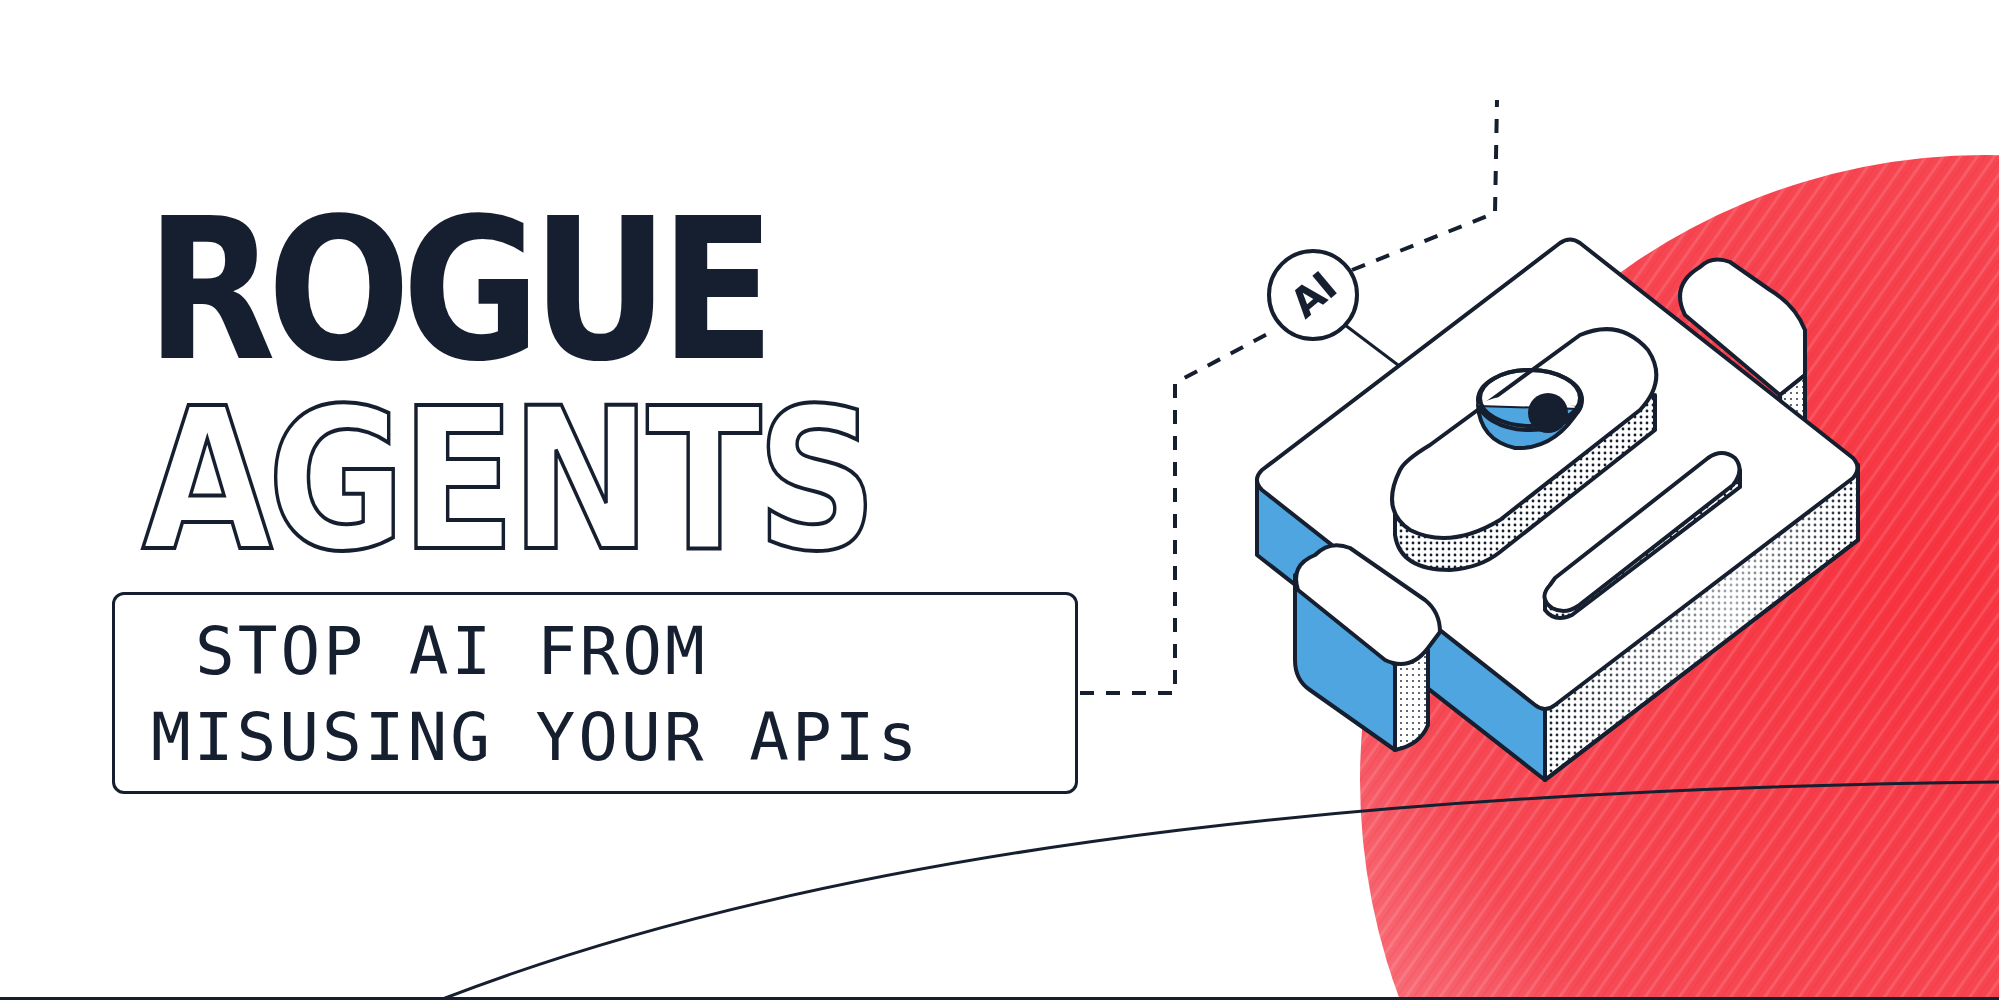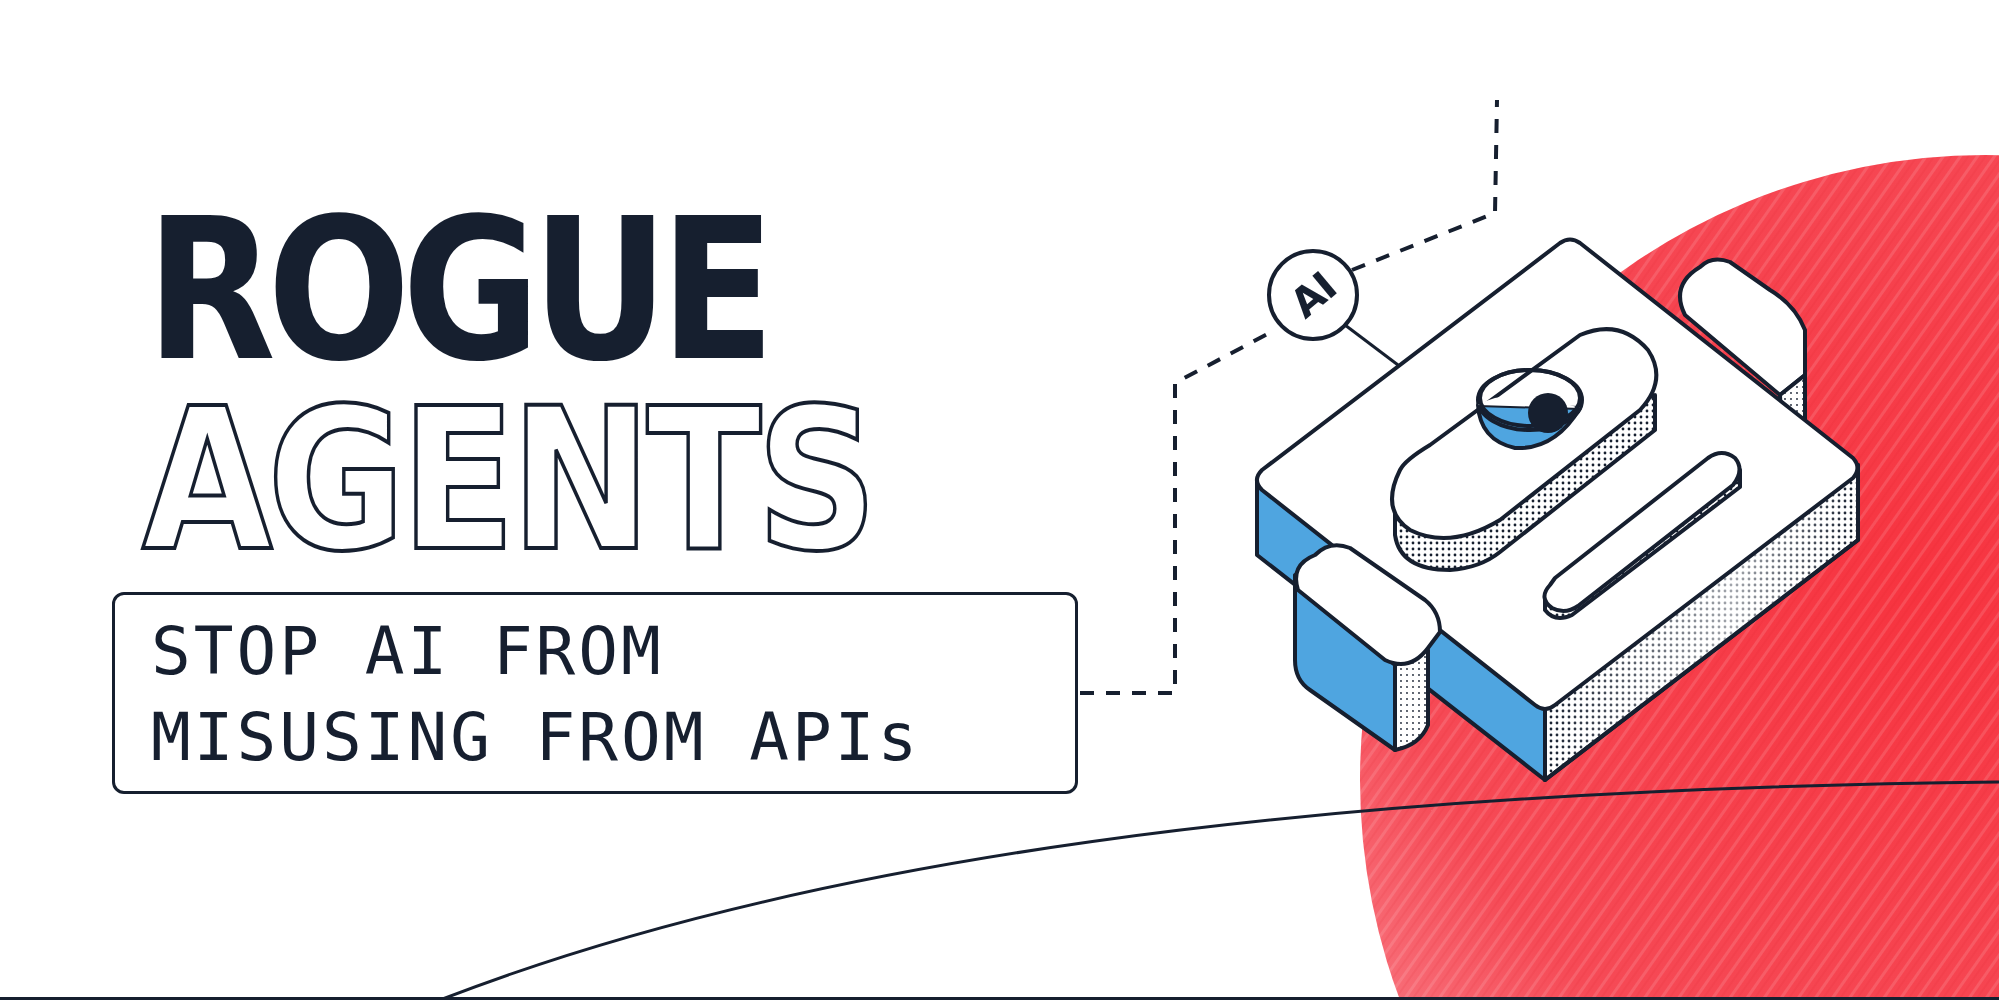--- a/index.html
+++ b/index.html
@@ -25,21 +25,21 @@
   .subtitle-box {
     position: absolute; left: 112px; top: 592px; width: 966px; height: 202px;
     border: 3px solid #161f2f; border-radius: 12px; box-sizing: border-box;
     background: #ffffff;
   }
   .subtitle-line {
     position: absolute; left: 36px;
     font-family: "DejaVu Sans Mono", monospace; font-size: 66px; line-height: 1;
     color: #161f2f; white-space: nowrap; letter-spacing: 3px;
   }
-  .subtitle-line.l1 { top: 24px; }
+  .subtitle-line.l1 { top: 24px; margin-left: 44px; }
   .subtitle-line.l2 { top: 110px; }
   .bottom-border {
     position: absolute; left: 0; bottom: 0; width: 1999px; height: 3px; background: #161f2f;
   }
 </style>
 </head>
 <body>
 
 <div class="stage">
 
@@ -131,17 +131,17 @@
 
   <div style="position:absolute;left:1280px;top:268px;width:66px;height:54px;display:flex;align-items:center;justify-content:center;transform:rotate(-40deg);">
     <span style="font-family:'DejaVu Sans',sans-serif;font-weight:bold;font-size:40px;color:#161f2f;letter-spacing:-1px;">AI</span>
   </div>
 
   <div class="title-rogue">ROGUE</div>
   <div class="title-agents">AGENTS</div>
 
   <div class="subtitle-box">
     <div class="subtitle-line l1">STOP AI FROM</div>
-    <div class="subtitle-line l2">MISUSING FROM APIs</div>
+    <div class="subtitle-line l2">MISUSING YOUR APIs</div>
   </div>
 
   <div class="bottom-border"></div>
 </div>
 
 </body></html>

